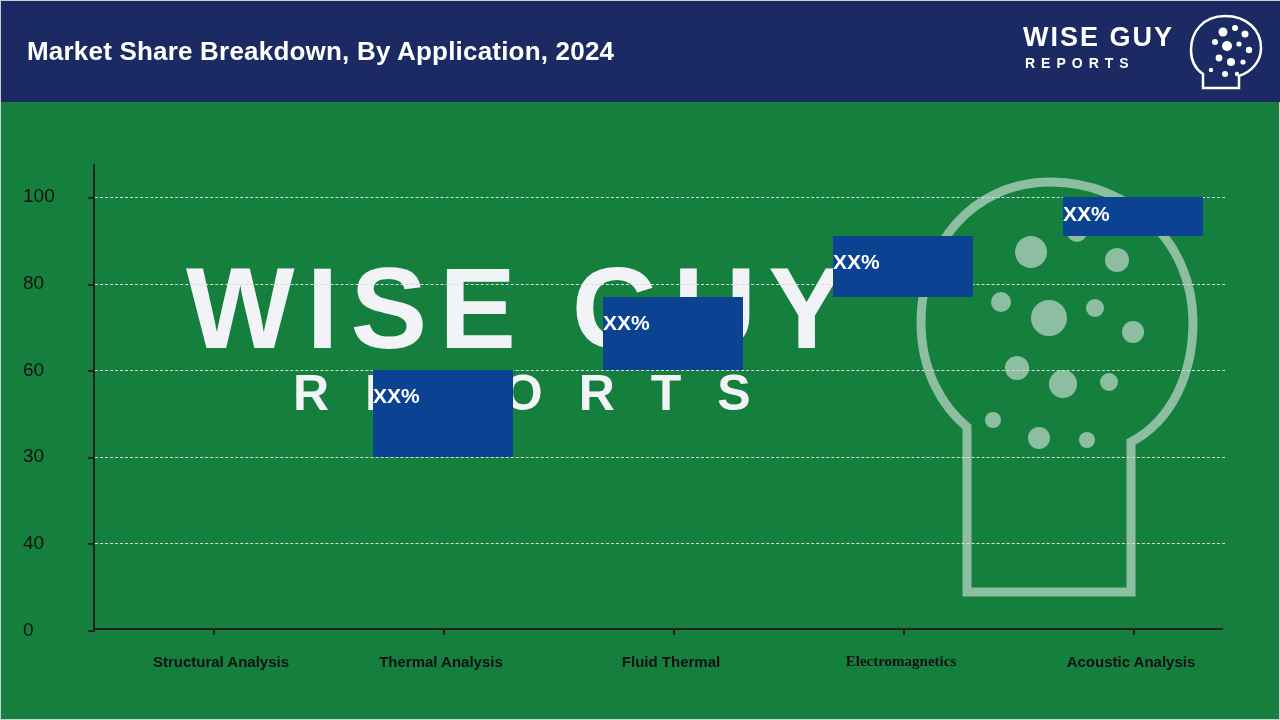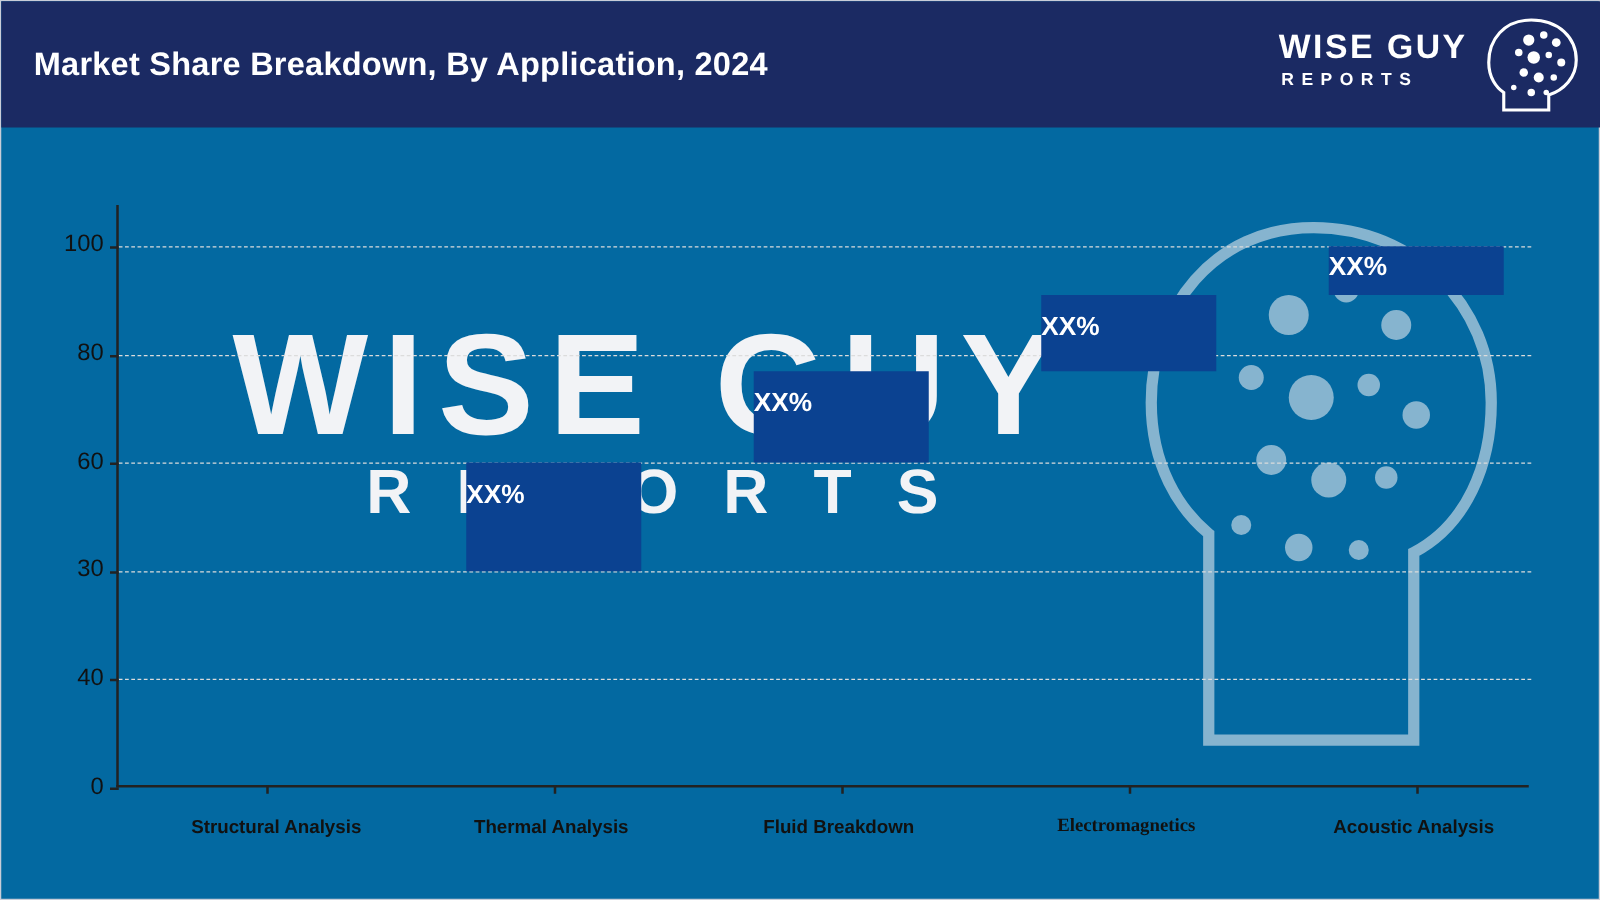--- a/index.html
+++ b/index.html
@@ -12,21 +12,21 @@
     background: #ffffff;
     font-family: "Liberation Sans", sans-serif;
     overflow: hidden;
   }
   .page {
     position: relative;
     width: 1280px;
     height: 720px;
     box-sizing: border-box;
     border: 1px solid #c8cdd8;
-    background: #0369a1;
+    background: #15803d;
   }
 
   
   .header {
     position: absolute;
     left: 0;
     top: 0;
     width: 1280px;
     height: 101px;
     background: #1b2a63;
@@ -129,21 +129,21 @@
   .gridline {
     position: absolute;
     left: 0;
     width: 1130px;
     height: 0;
     border-top: 1px dashed #dcdcdc;
   }
   .ytick-label {
     position: absolute;
     right: 1198px;
-    text-align: right;
+    text-align: left;
     font-size: 19px;
     color: #111111;
     width: 60px;
     transform: translateY(-50%);
   }
   .ytick-mark {
     position: absolute;
     left: -7px;
     width: 7px;
     height: 0;
@@ -284,18 +284,18 @@
 
       <div class="xtick-mark" style="left: 118px;"></div>
       <div class="xtick-mark" style="left: 348px;"></div>
       <div class="xtick-mark" style="left: 578px;"></div>
       <div class="xtick-mark" style="left: 808px;"></div>
       <div class="xtick-mark" style="left: 1038px;"></div>
     </div>
 
     <div class="xlabel" style="left: 140px; top: 538px; width: 160px;">Structural Analysis</div>
     <div class="xlabel" style="left: 360px; top: 538px; width: 160px;">Thermal Analysis</div>
-    <div class="xlabel" style="left: 590px; top: 538px; width: 160px;">Fluid Breakdown</div>
+    <div class="xlabel" style="left: 590px; top: 538px; width: 160px;">Fluid Thermal</div>
     <div class="xlabel" style="left: 820px; top: 538px; width: 160px; font-family: Liberation Serif, serif;">Electromagnetics</div>
     <div class="xlabel" style="left: 1050px; top: 538px; width: 160px;">Acoustic Analysis</div>
 
   </div>
 </div>
 
 </body></html>

